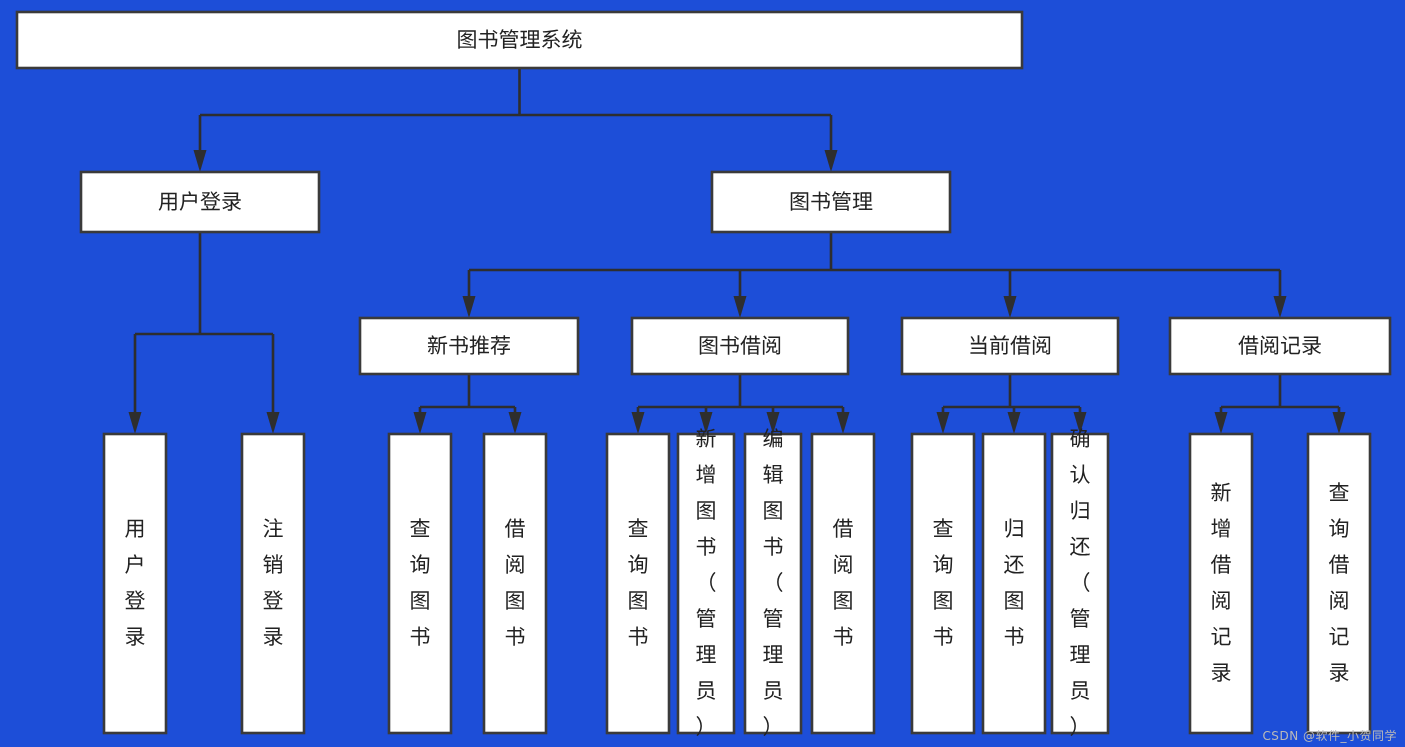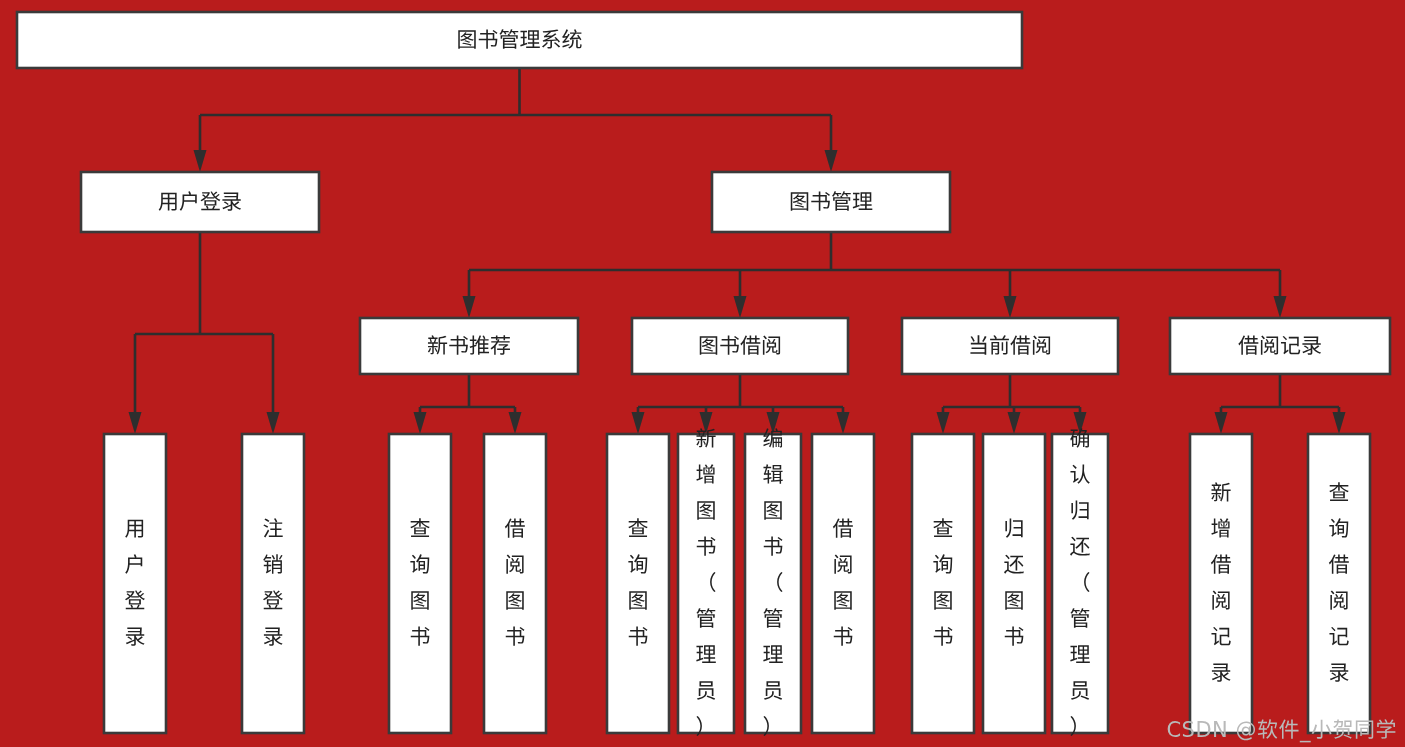--- a/index.html
+++ b/index.html
@@ -11,21 +11,21 @@
   body {
     width: 1405px;
     height: 747px;
     overflow: hidden;
     font-family: "DejaVu Sans", "Liberation Sans", sans-serif;
   }
   #diagram-root {
     position: relative;
     width: 1405px;
     height: 747px;
-    background: #b91c1c;
+    background: #1d4ed8;
   }
   svg#tree-svg {
     position: absolute;
     top: 0;
     left: 0;
     width: 1405px;
     height: 747px;
     display: block;
   }
   .node-box {
@@ -56,21 +56,21 @@
   }
   .edge-arrow {
     fill: #2e2e2e;
     stroke: none;
   }
   .watermark {
     position: absolute;
     right: 8px;
     bottom: 4px;
     font-family: "DejaVu Sans", "Liberation Sans", sans-serif;
-    font-size: 21px;
+    font-size: 12px;
     color: #b9b9b9;
     letter-spacing: 0.5px;
     white-space: nowrap;
     user-select: none;
   }
 </style>
 </head>
 <body>
 
 <div id="diagram-root">

